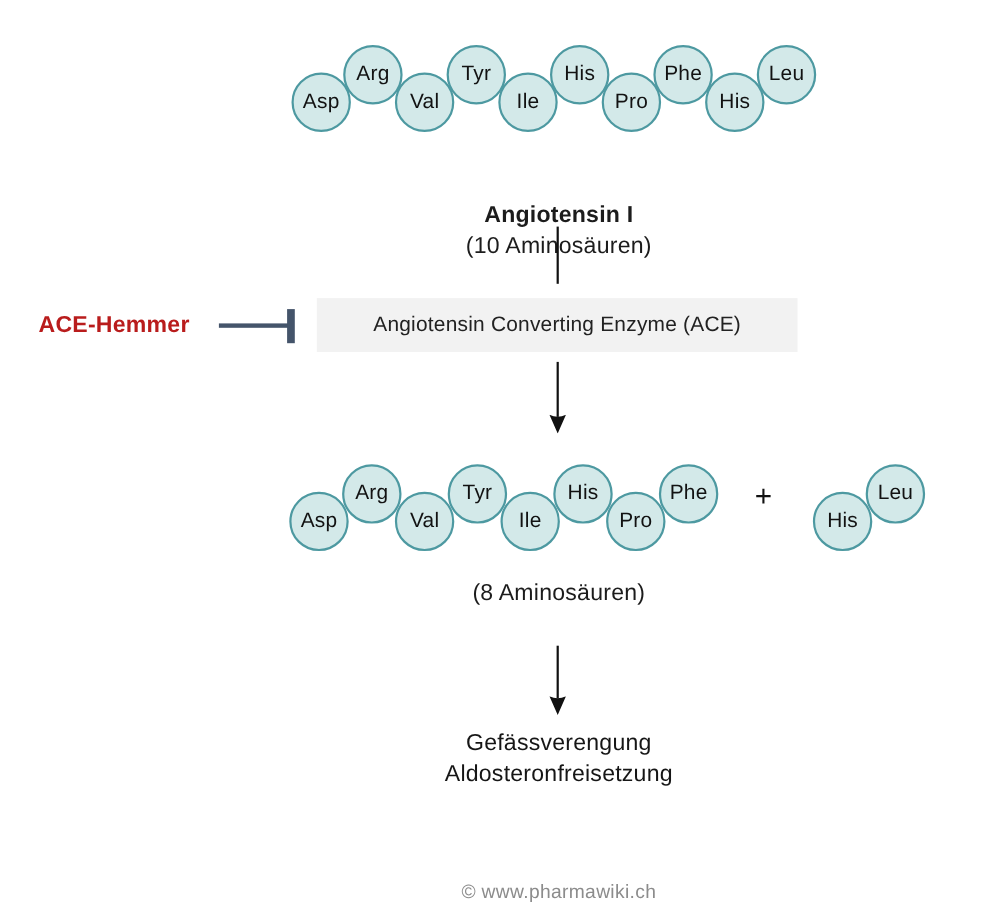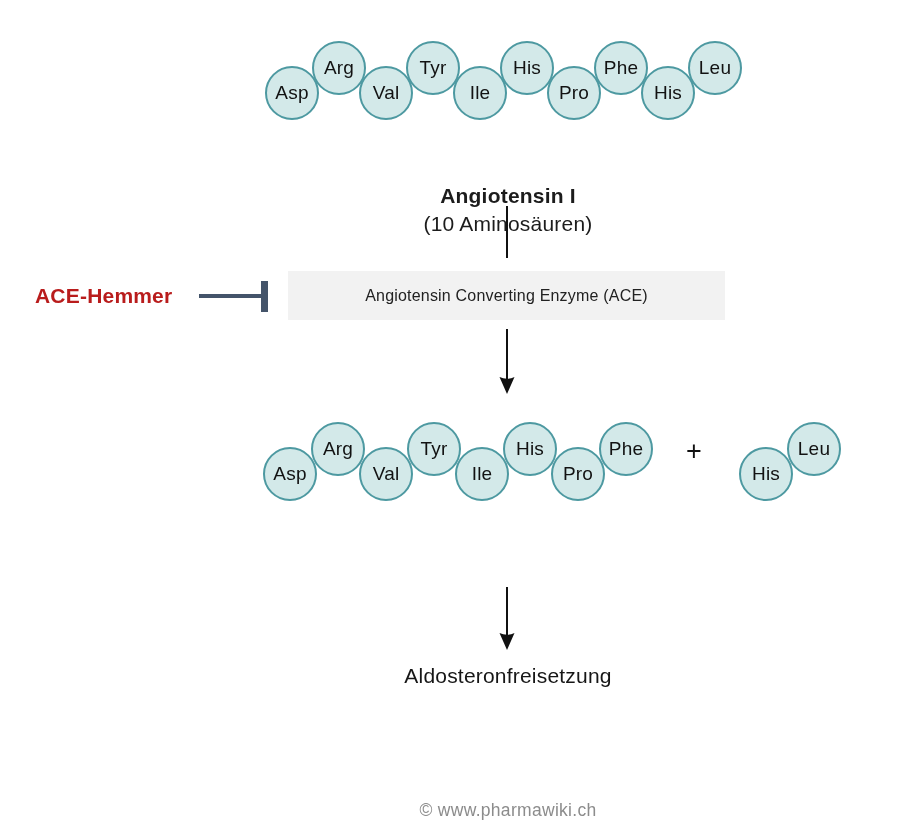--- a/index.html
+++ b/index.html
@@ -20,21 +20,21 @@
     position:absolute;left:308px;width:400px;text-align:center;
     font-size:21px;line-height:28px;letter-spacing:.2px;
   }
   .title-block .name{font-weight:bold;margin-top:40px;}
   .vline{position:absolute;width:2px;background:#111;}
   .arrowhead{position:absolute;}
   .enzyme-box{
     position:absolute;left:288px;top:271px;width:437px;height:49px;
     background:var(--box-bg,#f2f2f2);
     display:flex;align-items:center;justify-content:center;
-    font-size:16px;letter-spacing:.2px;color:#222;
+    font-size:19px;letter-spacing:.2px;color:#222;
   }
   .inhibitor-label{
     position:absolute;left:35px;top:284px;font-size:21px;font-weight:bold;
     letter-spacing:.2px;color:#b91c1c;
   }
   .inhibitor-line{position:absolute;left:199px;top:294px;width:63px;height:4px;background:var(--inhibitor,#44546a);}
   .inhibitor-bar{position:absolute;left:261px;top:281px;width:7px;height:31px;background:var(--inhibitor,#44546a);}
   .plus{
     position:absolute;left:680px;top:436px;width:28px;text-align:center;
     font-size:27px;color:#111;
@@ -91,26 +91,28 @@
   <div class="aa-circle" style="left:455px;top:447px">Ile</div>
   <div class="aa-circle" style="left:503px;top:422px">His</div>
   <div class="aa-circle" style="left:551px;top:447px">Pro</div>
   <div class="aa-circle" style="left:599px;top:422px">Phe</div>
 
   <div class="plus">+</div>
   <div class="aa-circle" style="left:739px;top:447px">His</div>
   <div class="aa-circle" style="left:787px;top:422px">Leu</div>
 
   <div class="title-block" style="top:525px">
+    <div class="sub">(8 Aminosäuren)</div>
   </div>
 
   <div class="vline" style="left:506px;top:587px;height:48px"></div>
   <svg class="arrowhead" style="left:499px;top:633px" width="16" height="17" viewBox="0 0 16 17">
     <path d="M0.5,0 Q8,3.5 15.5,0 L8,17 Z" fill="#111"></path>
   </svg>
 
   <div class="effects">
+    <div>Gefässverengung</div>
     <div>Aldosteronfreisetzung</div>
   </div>
 
   <div class="copyright">© www.pharmawiki.ch</div>
 
 </div>
 
 </body></html>

